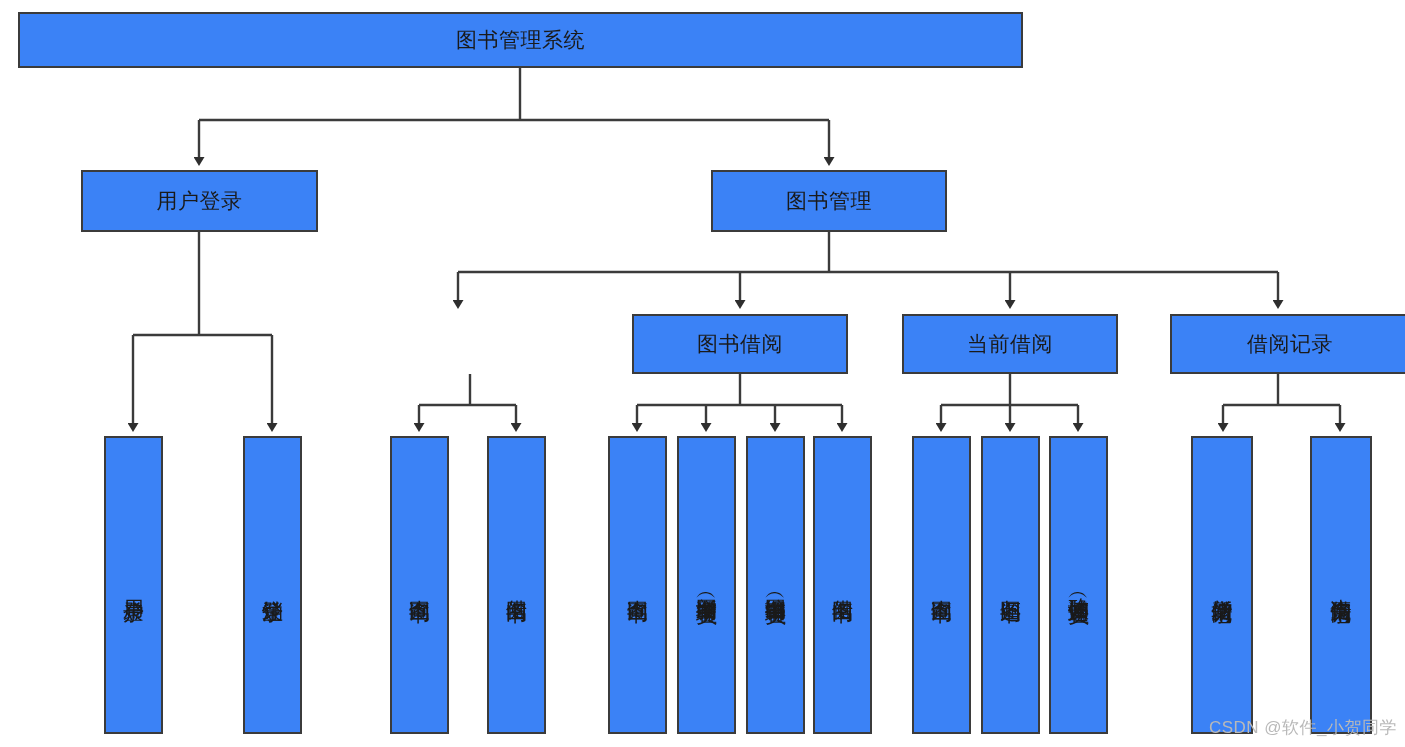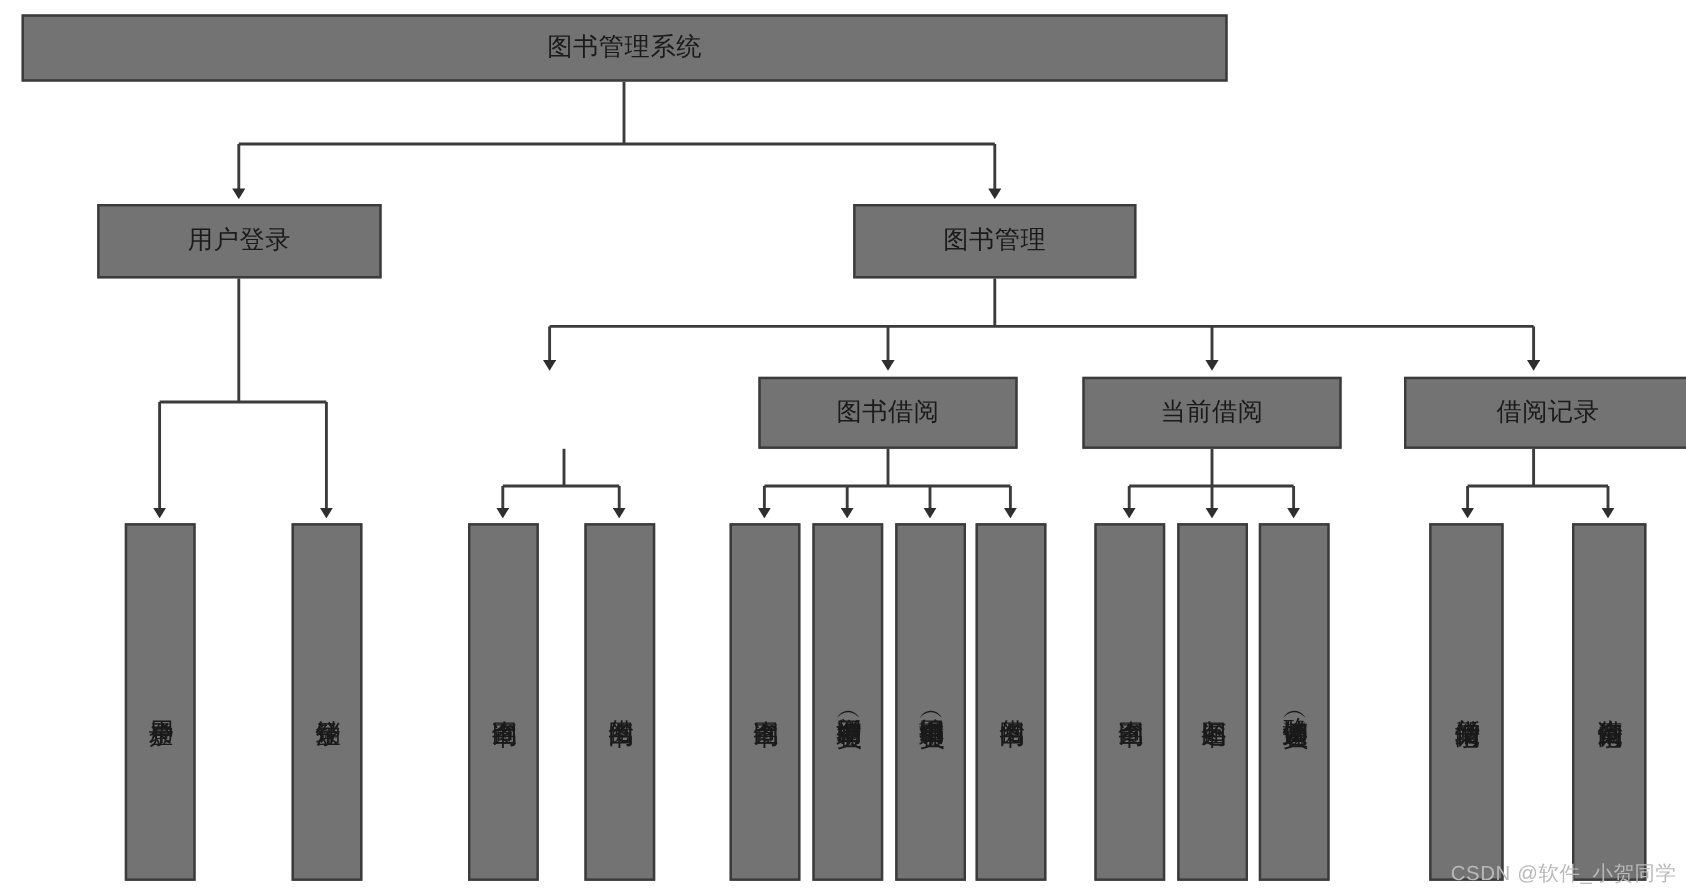--- a/index.html
+++ b/index.html
@@ -20,21 +20,21 @@
   #edges {
     position: absolute;
     left: 0;
     top: 0;
     width: 1405px;
     height: 747px;
   }
   .node {
     position: absolute;
     box-sizing: border-box;
-    background: #737373;
+    background: #3b82f6;
     border: 2px solid #3b3b3b;
     display: flex;
     align-items: center;
     justify-content: center;
     color: #1a1a1a;
   }
   .node-label {
     display: block;
     text-align: center;
     line-height: 1.18;

